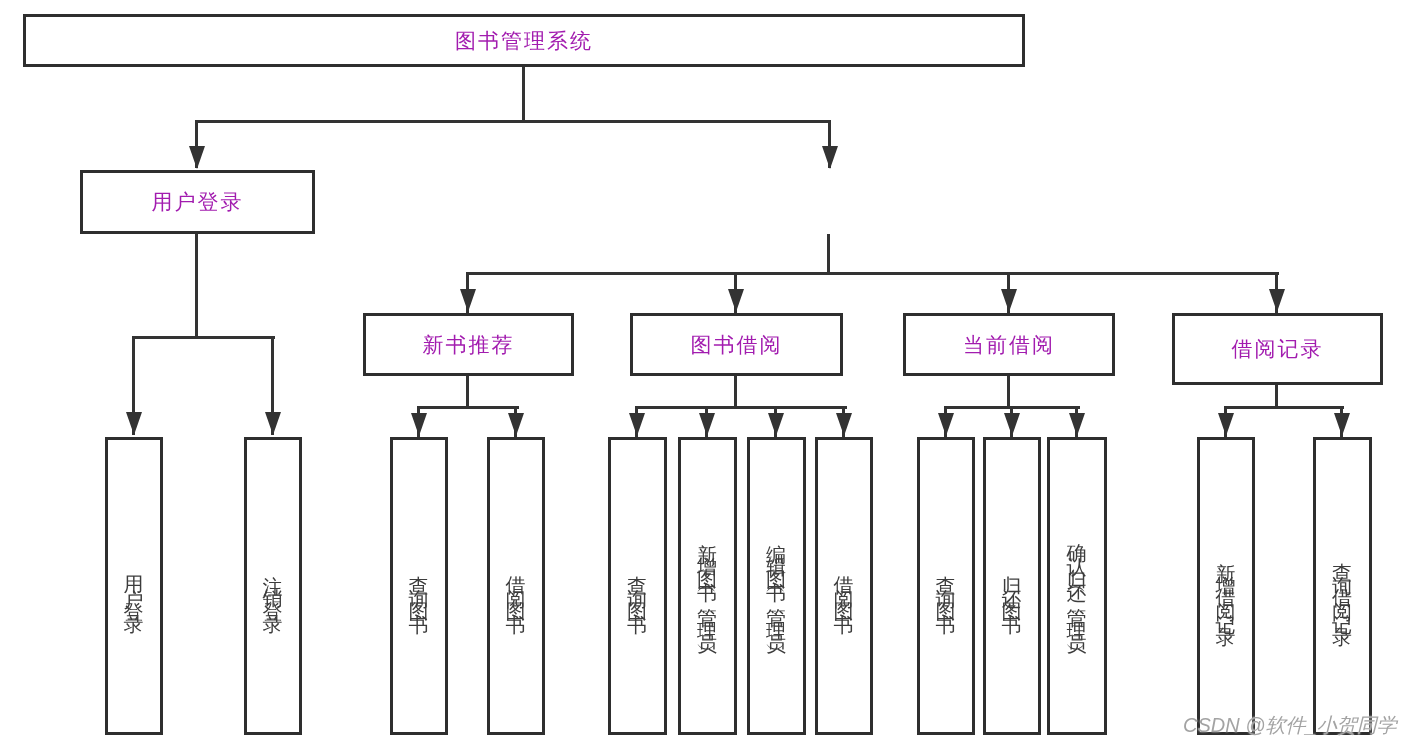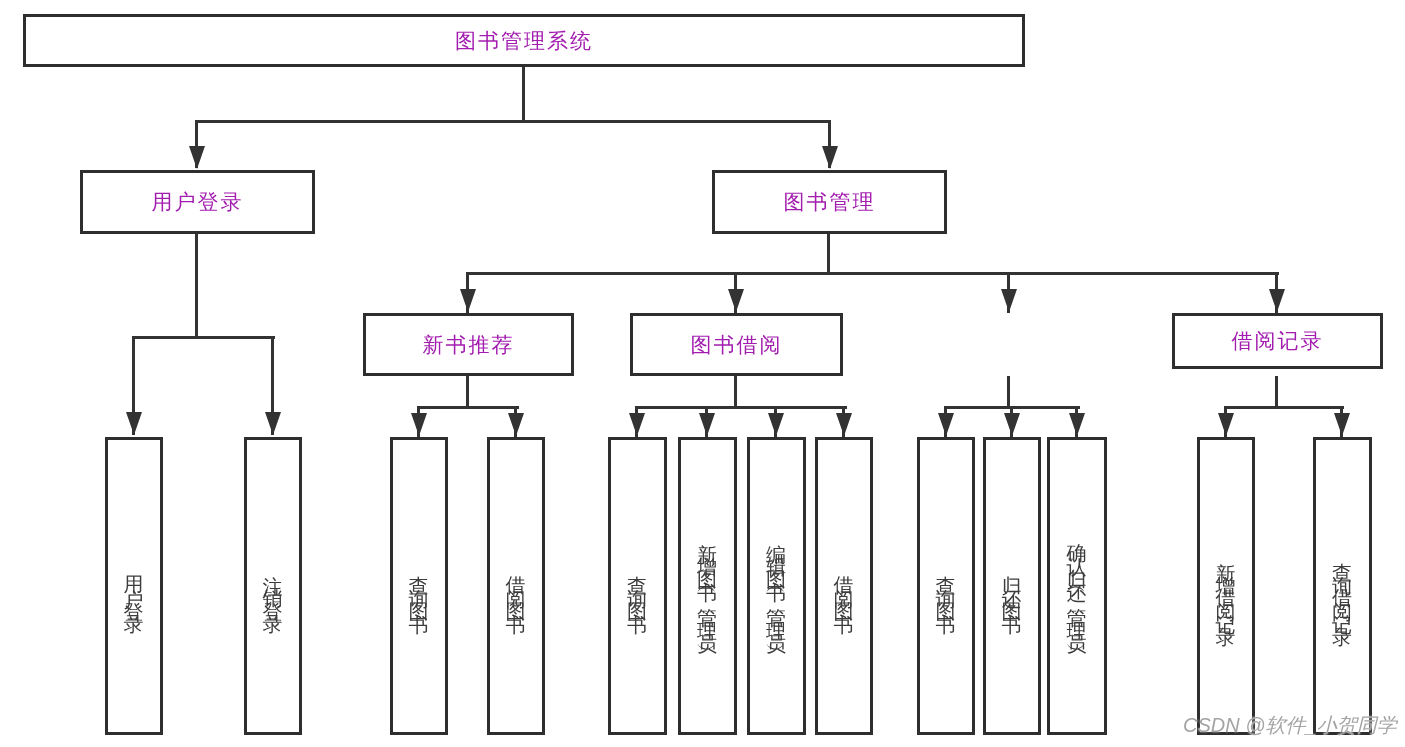--- a/index.html
+++ b/index.html
@@ -91,31 +91,31 @@
   <div class="arrow" style="left:1218px;top:413px;"></div>
   <div class="arrow" style="left:1334px;top:413px;"></div>
 
   <div class="box" style="left:23px;top:14px;width:1002px;height:53px;">
     <span class="hlabel">图书管理系统</span>
   </div>
 
   <div class="box" style="left:80px;top:170px;width:235px;height:64px;">
     <span class="hlabel">用户登录</span>
   </div>
-  <div class="box" style="left:712px;top:170px;width:235px;height:64px;">
-    <span class="hlabel">图书管理</span>
-  </div>
 
   <div class="box" style="left:363px;top:313px;width:211px;height:63px;">
     <span class="hlabel">新书推荐</span>
   </div>
   <div class="box" style="left:630px;top:313px;width:213px;height:63px;">
     <span class="hlabel">图书借阅</span>
   </div>
-  <div class="box" style="left:1172px;top:313px;width:211px;height:56px;">
+  <div class="box" style="left:903px;top:313px;width:212px;height:63px;">
+    <span class="hlabel">当前借阅</span>
+  </div>
+  <div class="box" style="left:1172px;top:313px;width:211px;height:72px;">
     <span class="hlabel">借阅记录</span>
   </div>
 
   <div class="box" style="left:105px;top:437px;width:58px;height:298px;">
     <span class="vlabel">用户登录</span>
   </div>
   <div class="box" style="left:244px;top:437px;width:58px;height:298px;">
     <span class="vlabel">注销登录</span>
   </div>
 

